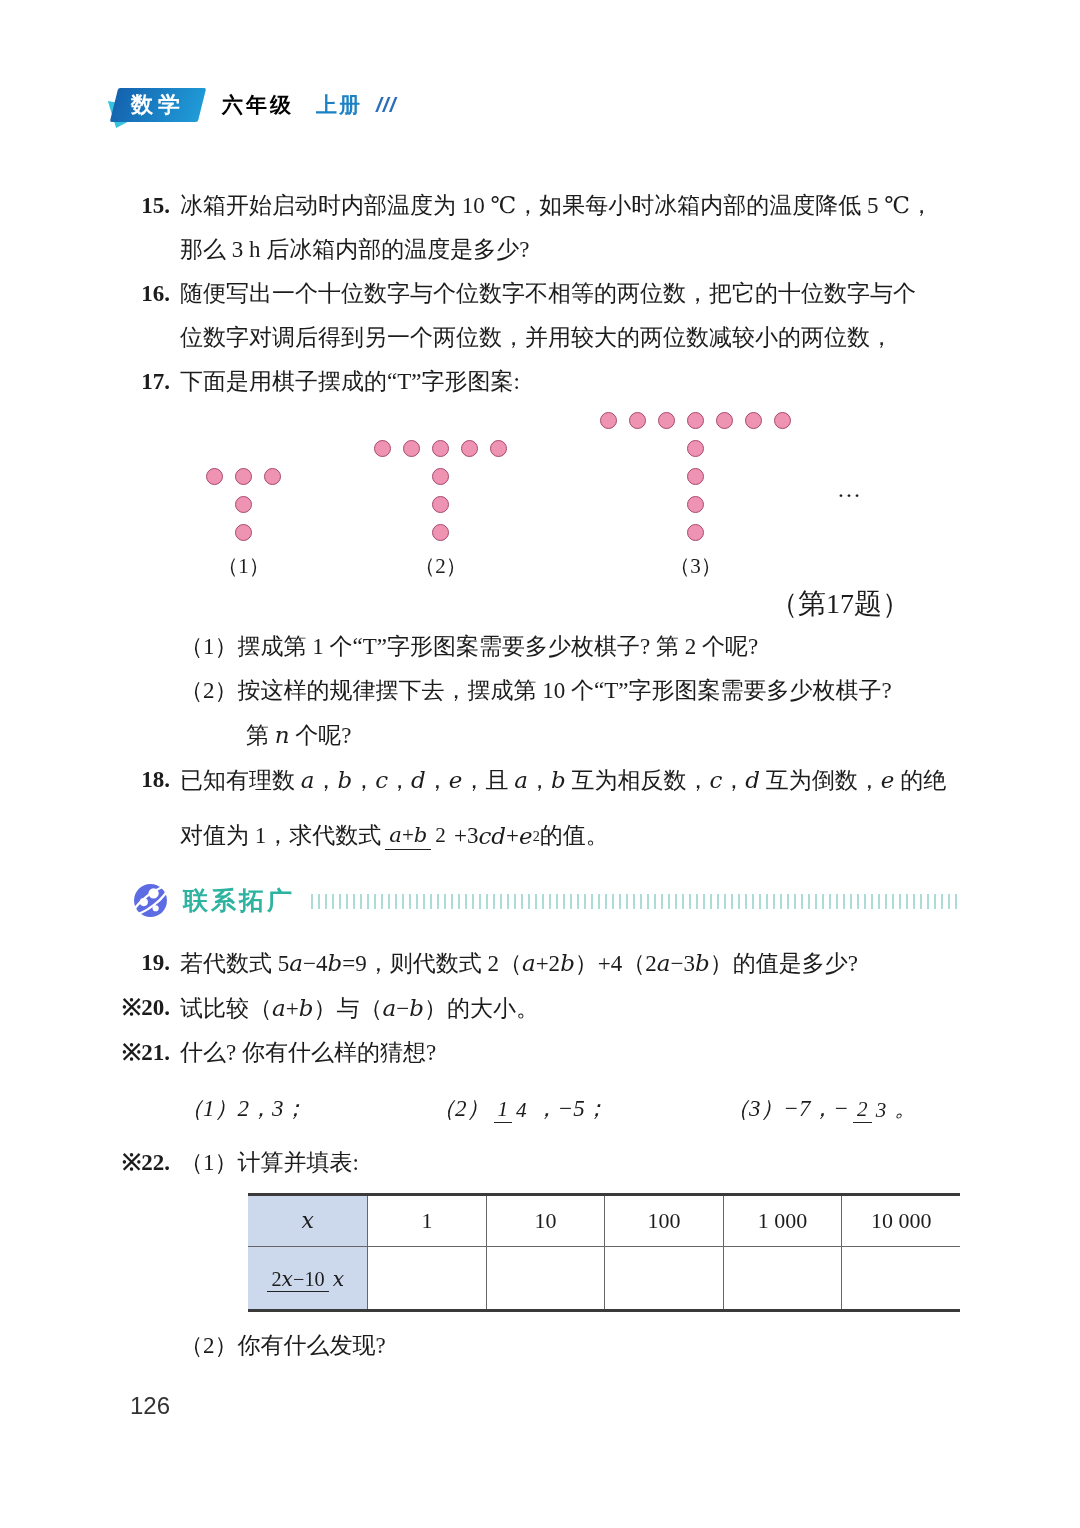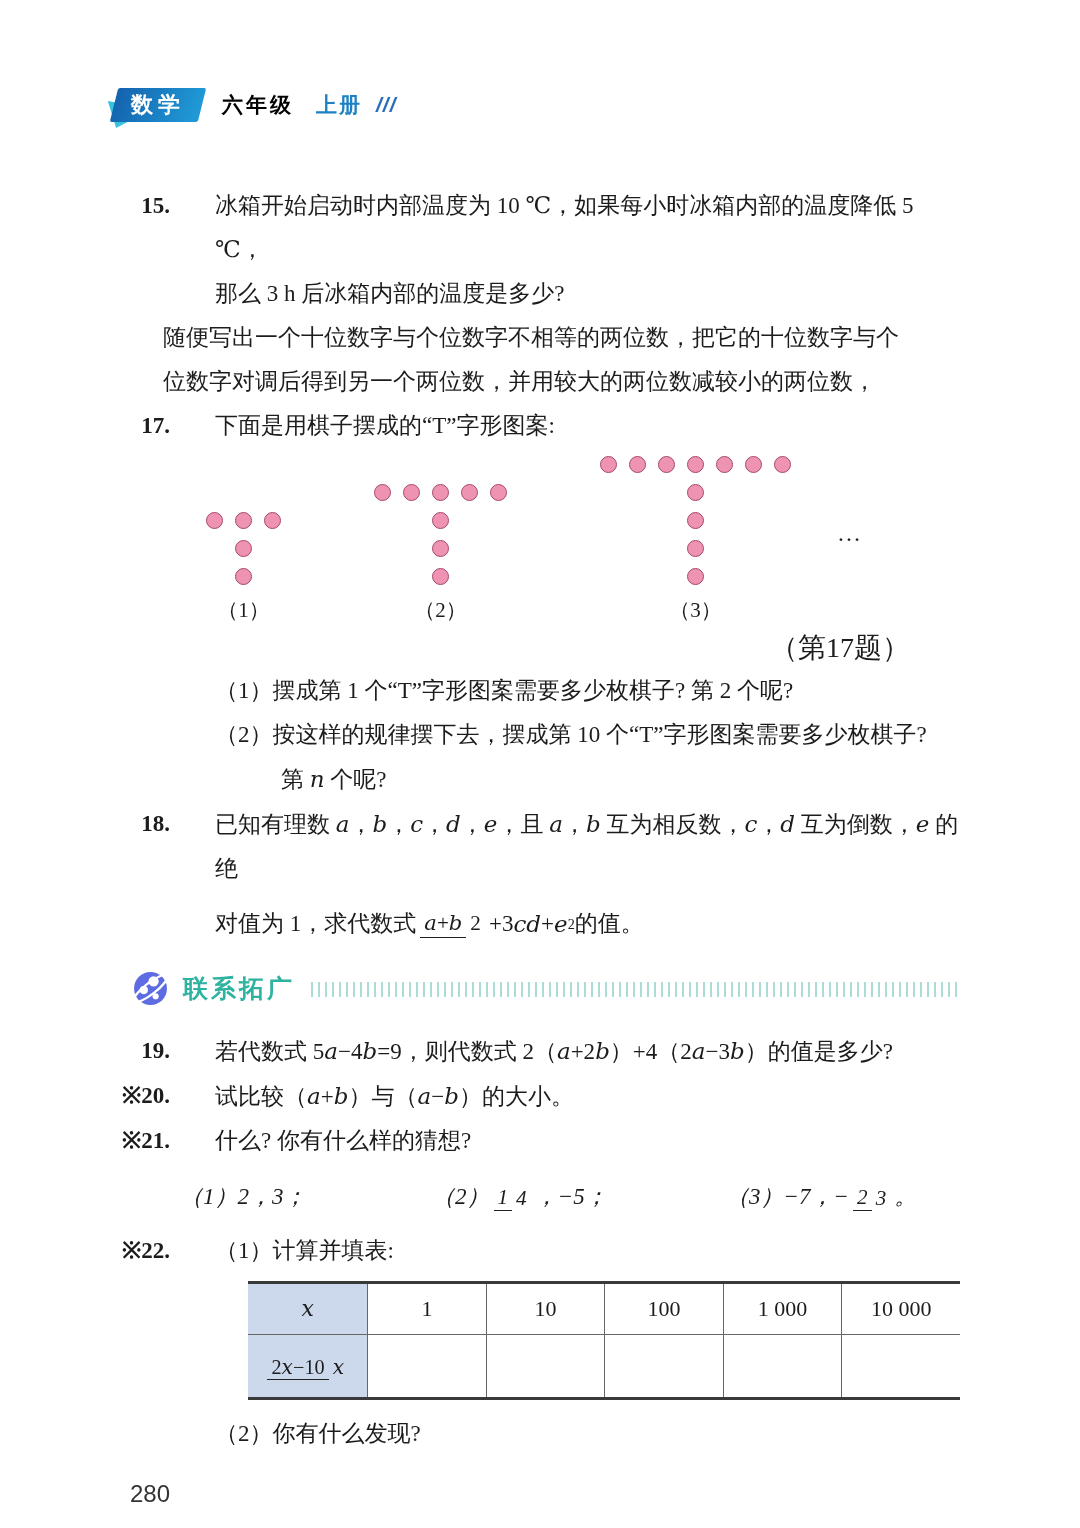--- a/index.html
+++ b/index.html
@@ -25,21 +25,21 @@
   .hdr-vol{margin-left:22px;color:#1d82c4;font:700 21px "Liberation Sans",sans-serif;letter-spacing:2px;}
   .hdr-slash{margin-left:14px;color:#2a6db8;font-style:italic;
              font:italic 700 21px "Liberation Sans",sans-serif;letter-spacing:1px;}
 
   
   .content{margin-top:60px;}
   .prob{display:flex;}
   .pnum{flex:0 0 52px;position:relative;}
   .pnum span{position:absolute;right:10px;top:0;white-space:nowrap;font-weight:700;line-height:44px;}
   .ptext{flex:1;min-width:0;}
-  .line{line-height:44px;min-height:44px;margin-left:35px;}
+  .line{line-height:44px;min-height:44px;}
   .indent66{padding-left:66px;}
   .i{font-style:italic;font-family:"DejaVu Serif","Liberation Serif",serif;}
   .sup{vertical-align:super;font-size:0.62em;line-height:0;}
   .frac{display:inline-flex;flex-direction:row;align-items:center;vertical-align:middle;
         margin:0 4px;line-height:1.2;font-size:0.92em;}
   .fnum{padding:0 4px;border-bottom:1.6px solid #222;}
   .fden{padding:0 4px;}
   .fr-line{min-height:66px;display:flex;align-items:center;}
 
   
@@ -103,20 +103,23 @@
       <div class="pnum">
           <span>15.</span>
         </div>
       <div class="ptext">
         <div class="line">冰箱开始启动时内部温度为 10 ℃，如果每小时冰箱内部的温度降低 5 ℃，</div>
         <div class="line">那么 3 h 后冰箱内部的温度是多少?</div>
       </div>
     </div>
 
     <div class="prob">
+      <div class="pnum">
+          <span>16.</span>
+        </div>
       <div class="ptext">
         <div class="line">随便写出一个十位数字与个位数字不相等的两位数，把它的十位数字与个</div>
         <div class="line">位数字对调后得到另一个两位数，并用较大的两位数减较小的两位数，</div>
       </div>
     </div>
 
     <div class="prob">
       <div class="pnum">
           <span>17.</span>
         </div>
@@ -280,15 +283,15 @@
             <td class="col-val"></td>
             <td class="col-val"></td>
           </tr>
         </tbody>
           </table>
 
         <div class="line" style="margin-top:12px">（2）你有什么发现?</div>
       </div>
     </div>
 
-    <div class="pagenum">280</div>
+    <div class="pagenum">126</div>
   </div>
 </div>
 
 </body></html>

